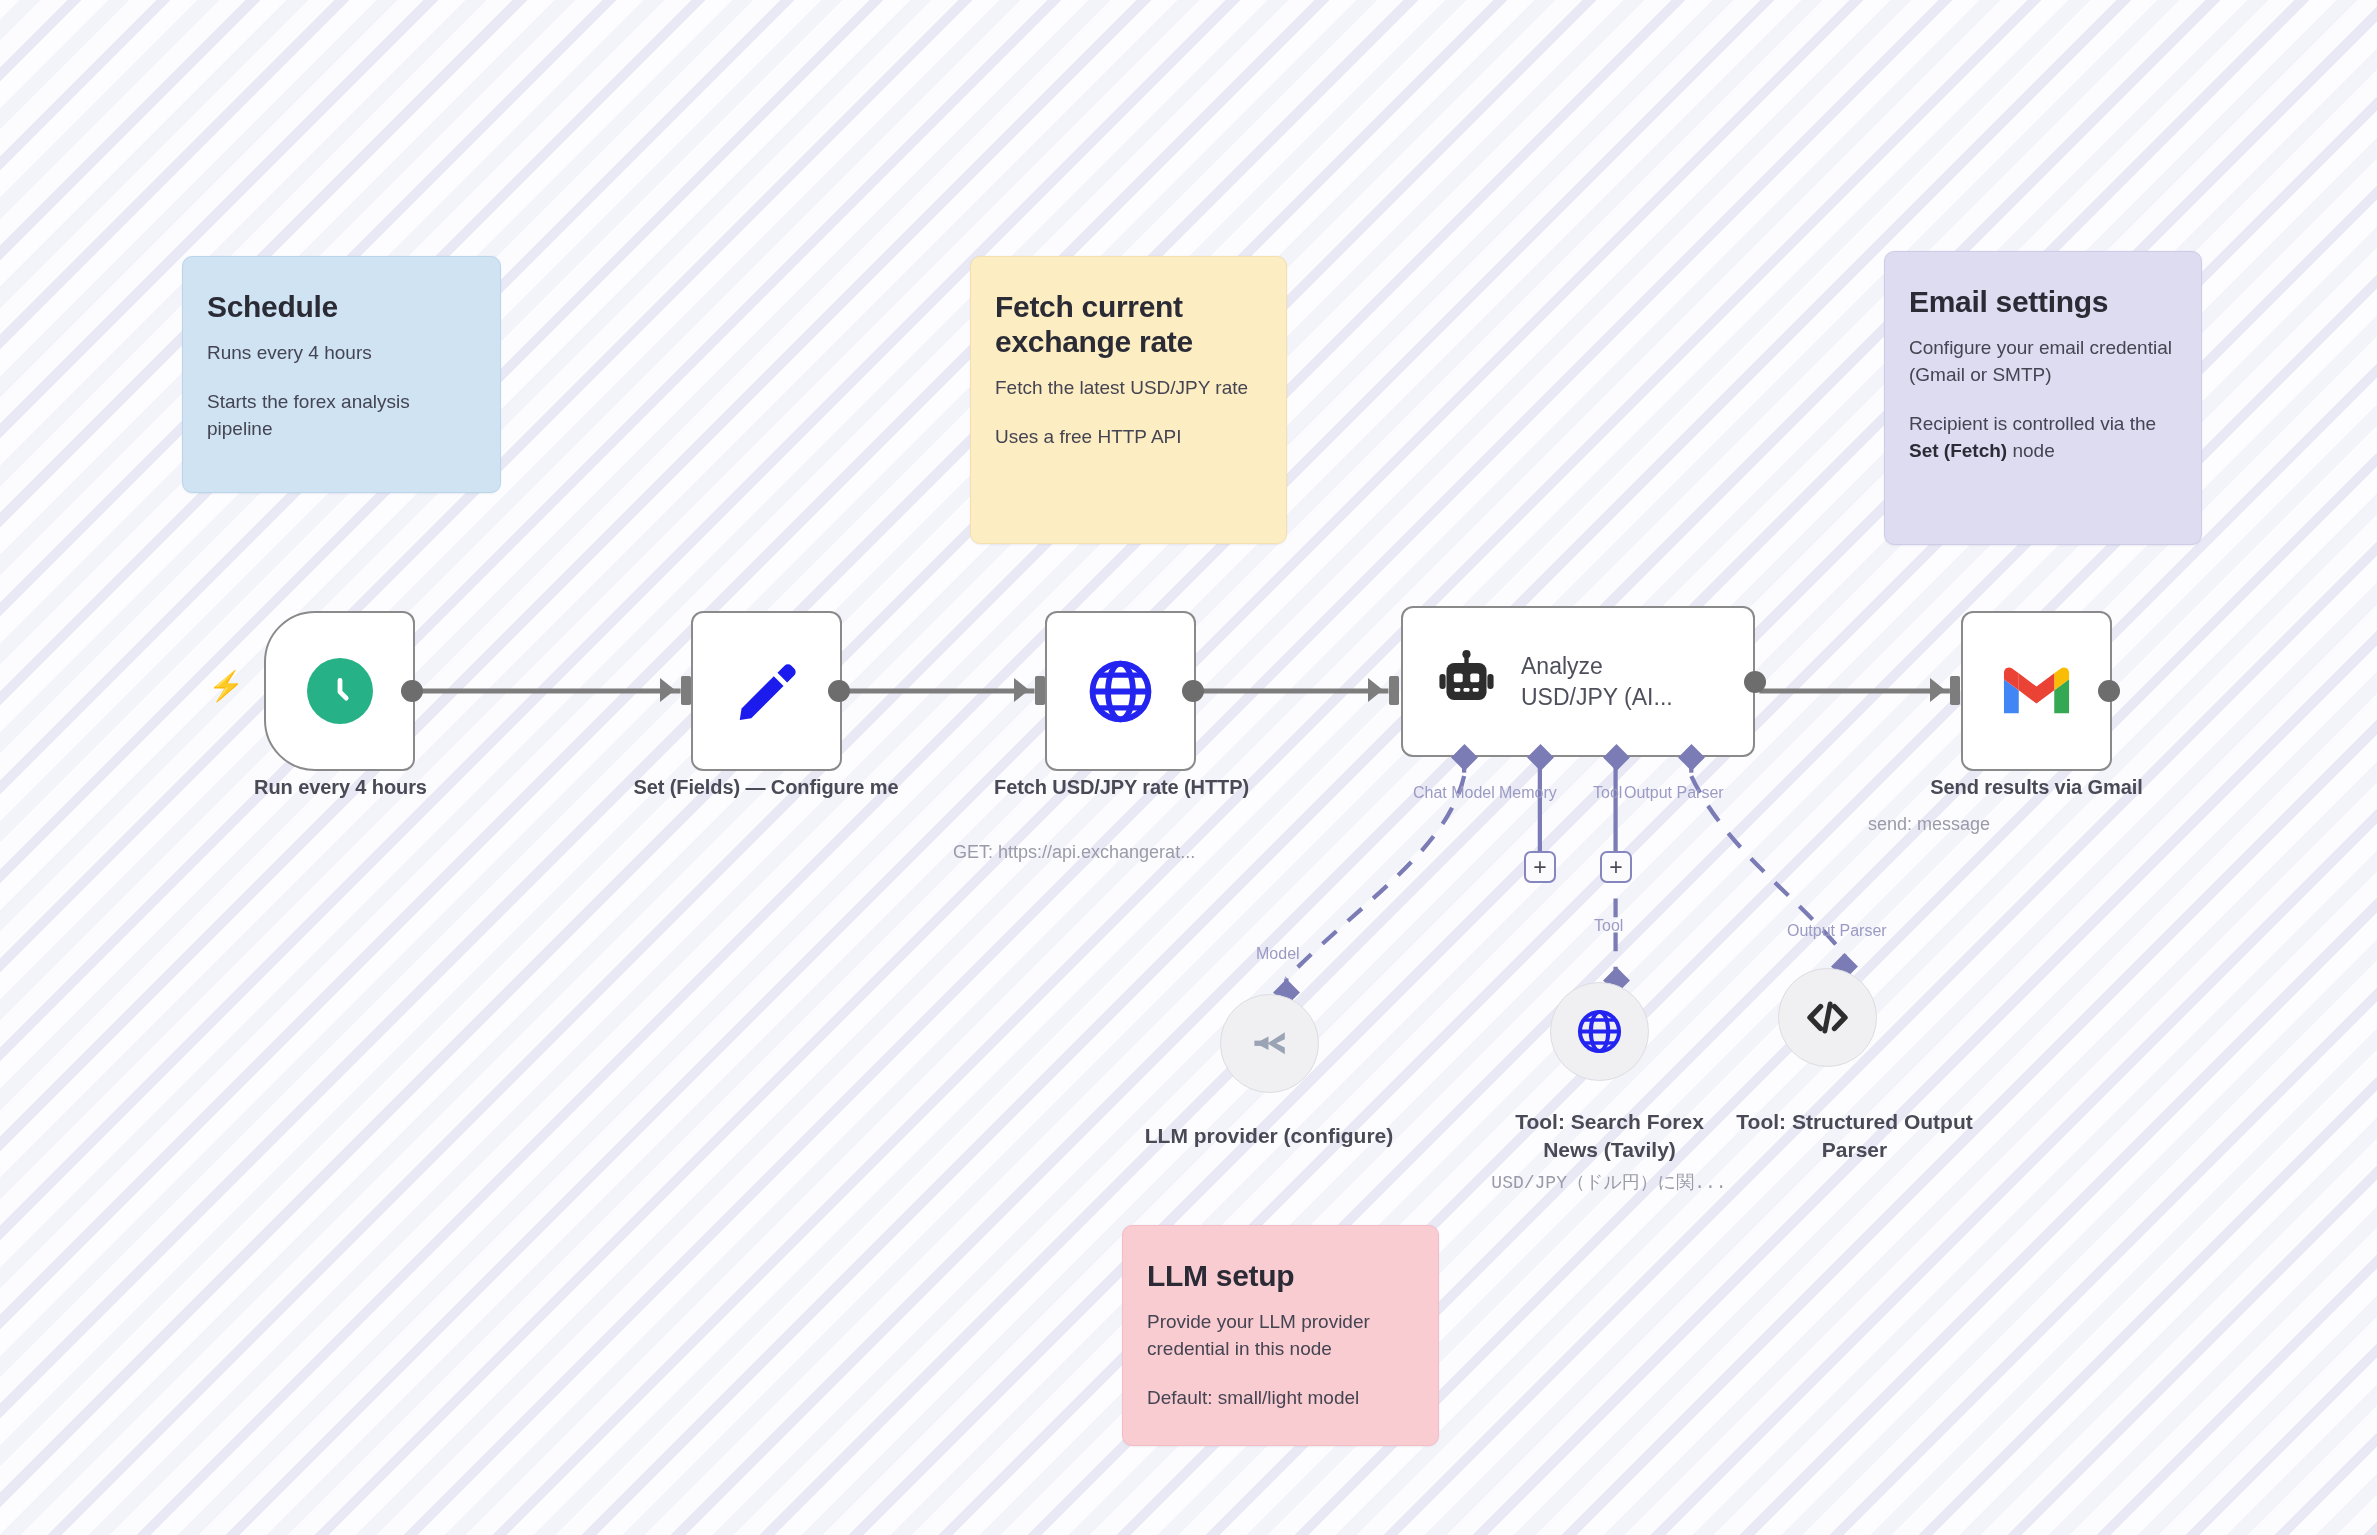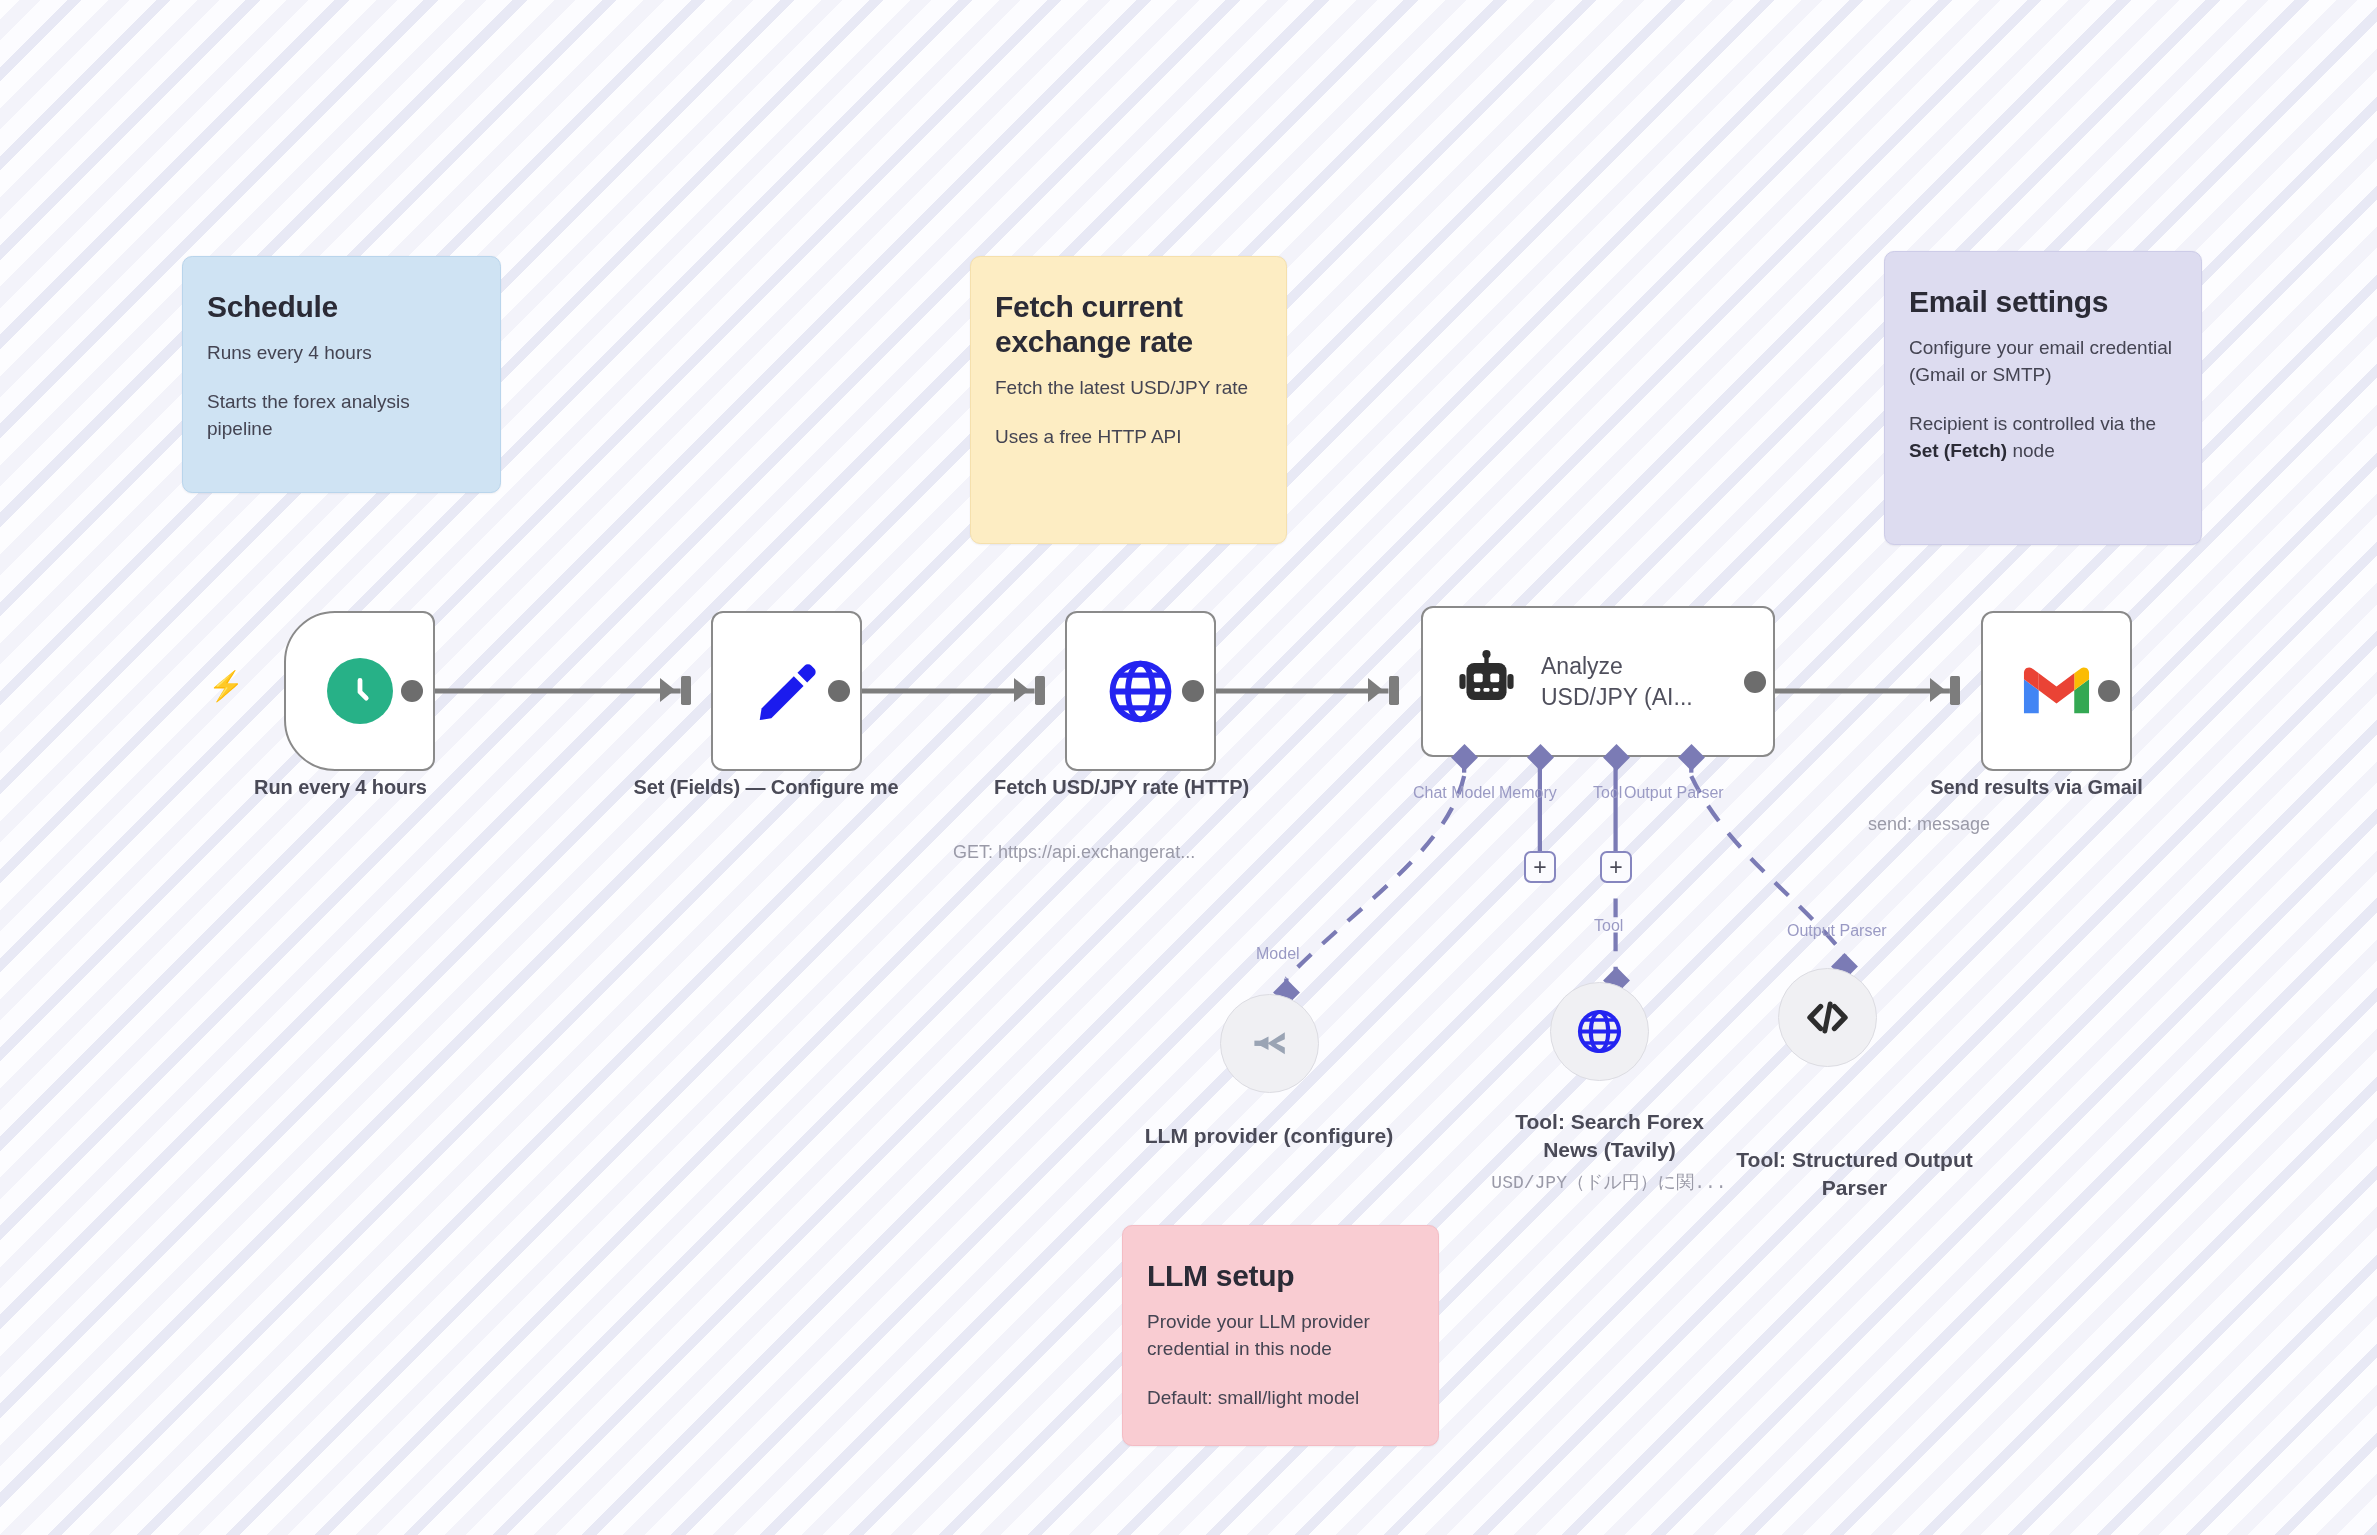--- a/index.html
+++ b/index.html
@@ -55,21 +55,20 @@
   
   .node {
     position: absolute;
     background: #ffffff;
     border: 2.1px solid #8a8a8a;
     border-radius: 12px;
     box-sizing: border-box;
     display: flex;
     align-items: center;
     justify-content: center;
-    margin-left: 20px;
   }
   .node.trigger { border-radius: 51px 12px 12px 51px; }
   .node.agent { justify-content: flex-start; padding-left: 31px; gap: 22px; }
 
   .node-label {
     position: absolute;
     text-align: center;
     font-size: 20px;
     font-weight: bold;
     color: #4a4a57;
@@ -349,16 +348,16 @@
   <div class="subnode-sub" style="left:1454px; top:1170px; width:310px;font-family:Liberation Mono, monospace;">USD/JPY（ドル円）に関...</div>
 
   <div class="diamond" style="left:1835px; top:957px;"></div>
   <div class="subnode" style="left:1778px; top:968px;">
     <svg width="49" height="49" viewBox="0 0 24 24">
       <path d="M8.6 6.6 L3.4 12 L8.6 17.4" stroke="#2d2d2d" stroke-width="2.6" fill="none" stroke-linecap="round" stroke-linejoin="round"></path>
       <path d="M15.4 6.6 L20.6 12 L15.4 17.4" stroke="#2d2d2d" stroke-width="2.6" fill="none" stroke-linecap="round" stroke-linejoin="round"></path>
       <path d="M13.3 5.4 L10.7 18.6" stroke="#2d2d2d" stroke-width="2.4" fill="none" stroke-linecap="round"></path>
     </svg>
   </div>
-  <div class="subnode-label" style="left:1731px; top:1146px; width:247px;">Tool: Structured Output Parser</div>
+  <div class="subnode-label" style="left:1731px; top:1108px; width:247px;">Tool: Structured Output Parser</div>
 
 </div>
 
 
 </body></html>

